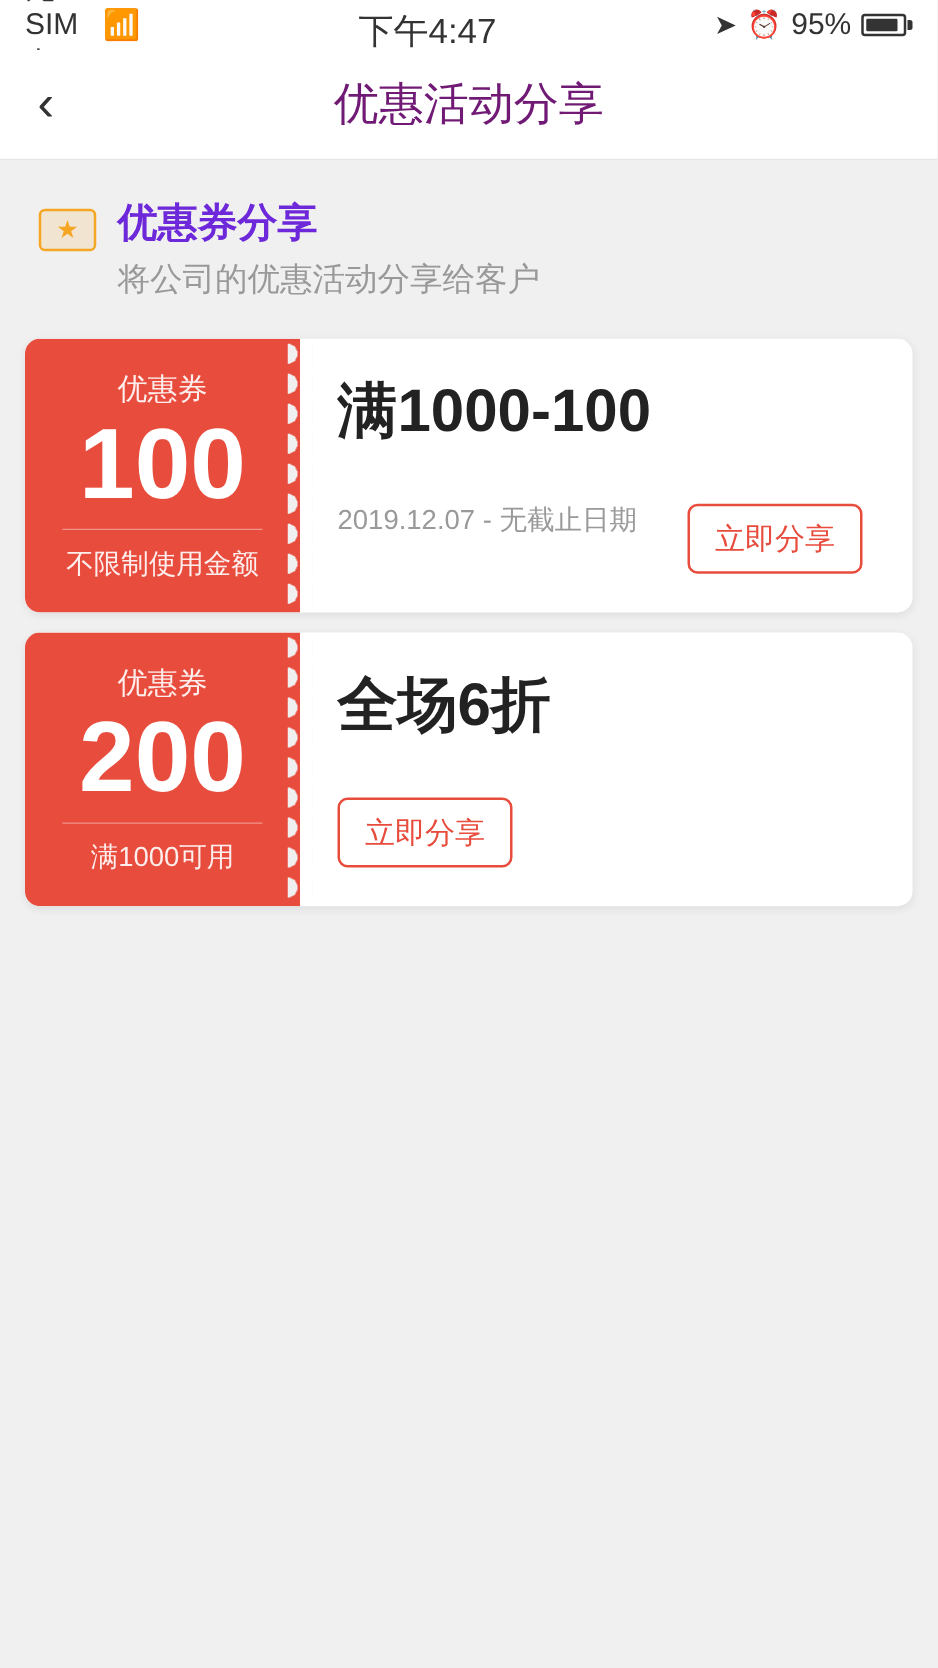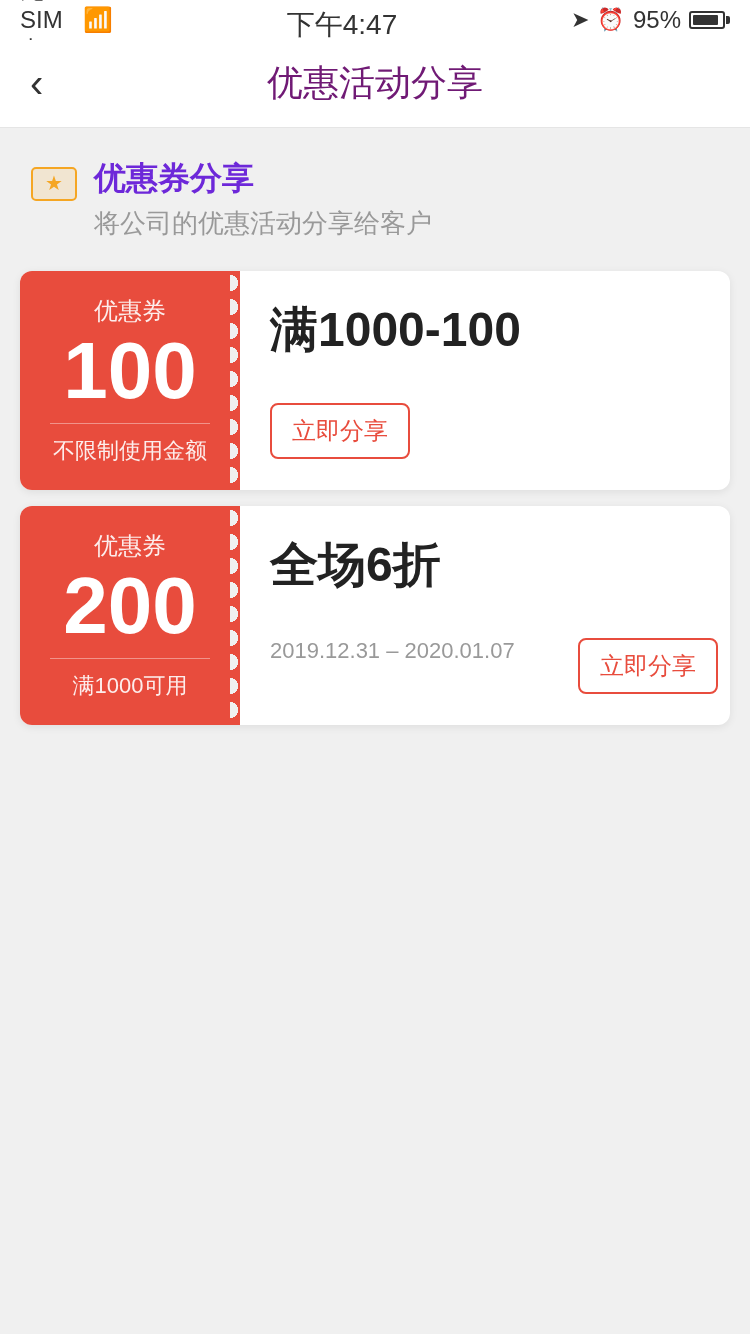--- a/index.html
+++ b/index.html
@@ -162,21 +162,21 @@
     }
     .coupon-condition {
       font-size: 22px;
       color: rgba(255,255,255,0.9);
       text-align: center;
     }
 
     
     .coupon-right {
       flex: 1;
-      padding: 24px 12px 24px 30px;
+      padding: 24px 40px 24px 30px;
       display: flex;
       flex-direction: column;
       justify-content: center;
       gap: 14px;
     }
     .coupon-name {
       font-size: 48px;
       font-weight: 700;
       color: #222;
       line-height: 1.2;
@@ -288,32 +288,32 @@
 <div class="coupon-card">
     <div class="coupon-left">
       <div class="coupon-label">优惠券</div>
       <div class="coupon-amount">100</div>
       <div class="coupon-divider"></div>
       <div class="coupon-condition">不限制使用金额</div>
     </div>
     <div class="coupon-right">
       <div class="coupon-name">满1000-100</div>
       <div class="coupon-meta">
+        <span class="coupon-date">2019.12.07 - 无截止日期</span>
         <button class="share-btn">立即分享</button>
       </div>
     </div>
   </div>
     <div class="coupon-card">
     <div class="coupon-left">
       <div class="coupon-label">优惠券</div>
       <div class="coupon-amount">200</div>
       <div class="coupon-divider"></div>
       <div class="coupon-condition">满1000可用</div>
     </div>
     <div class="coupon-right">
       <div class="coupon-name">全场6折</div>
       <div class="coupon-meta">
-        <span class="coupon-date">2019.12.31 – 2020.01.07</span>
         <button class="share-btn">立即分享</button>
       </div>
     </div>
   </div>
   </div>
 
 </body></html>

